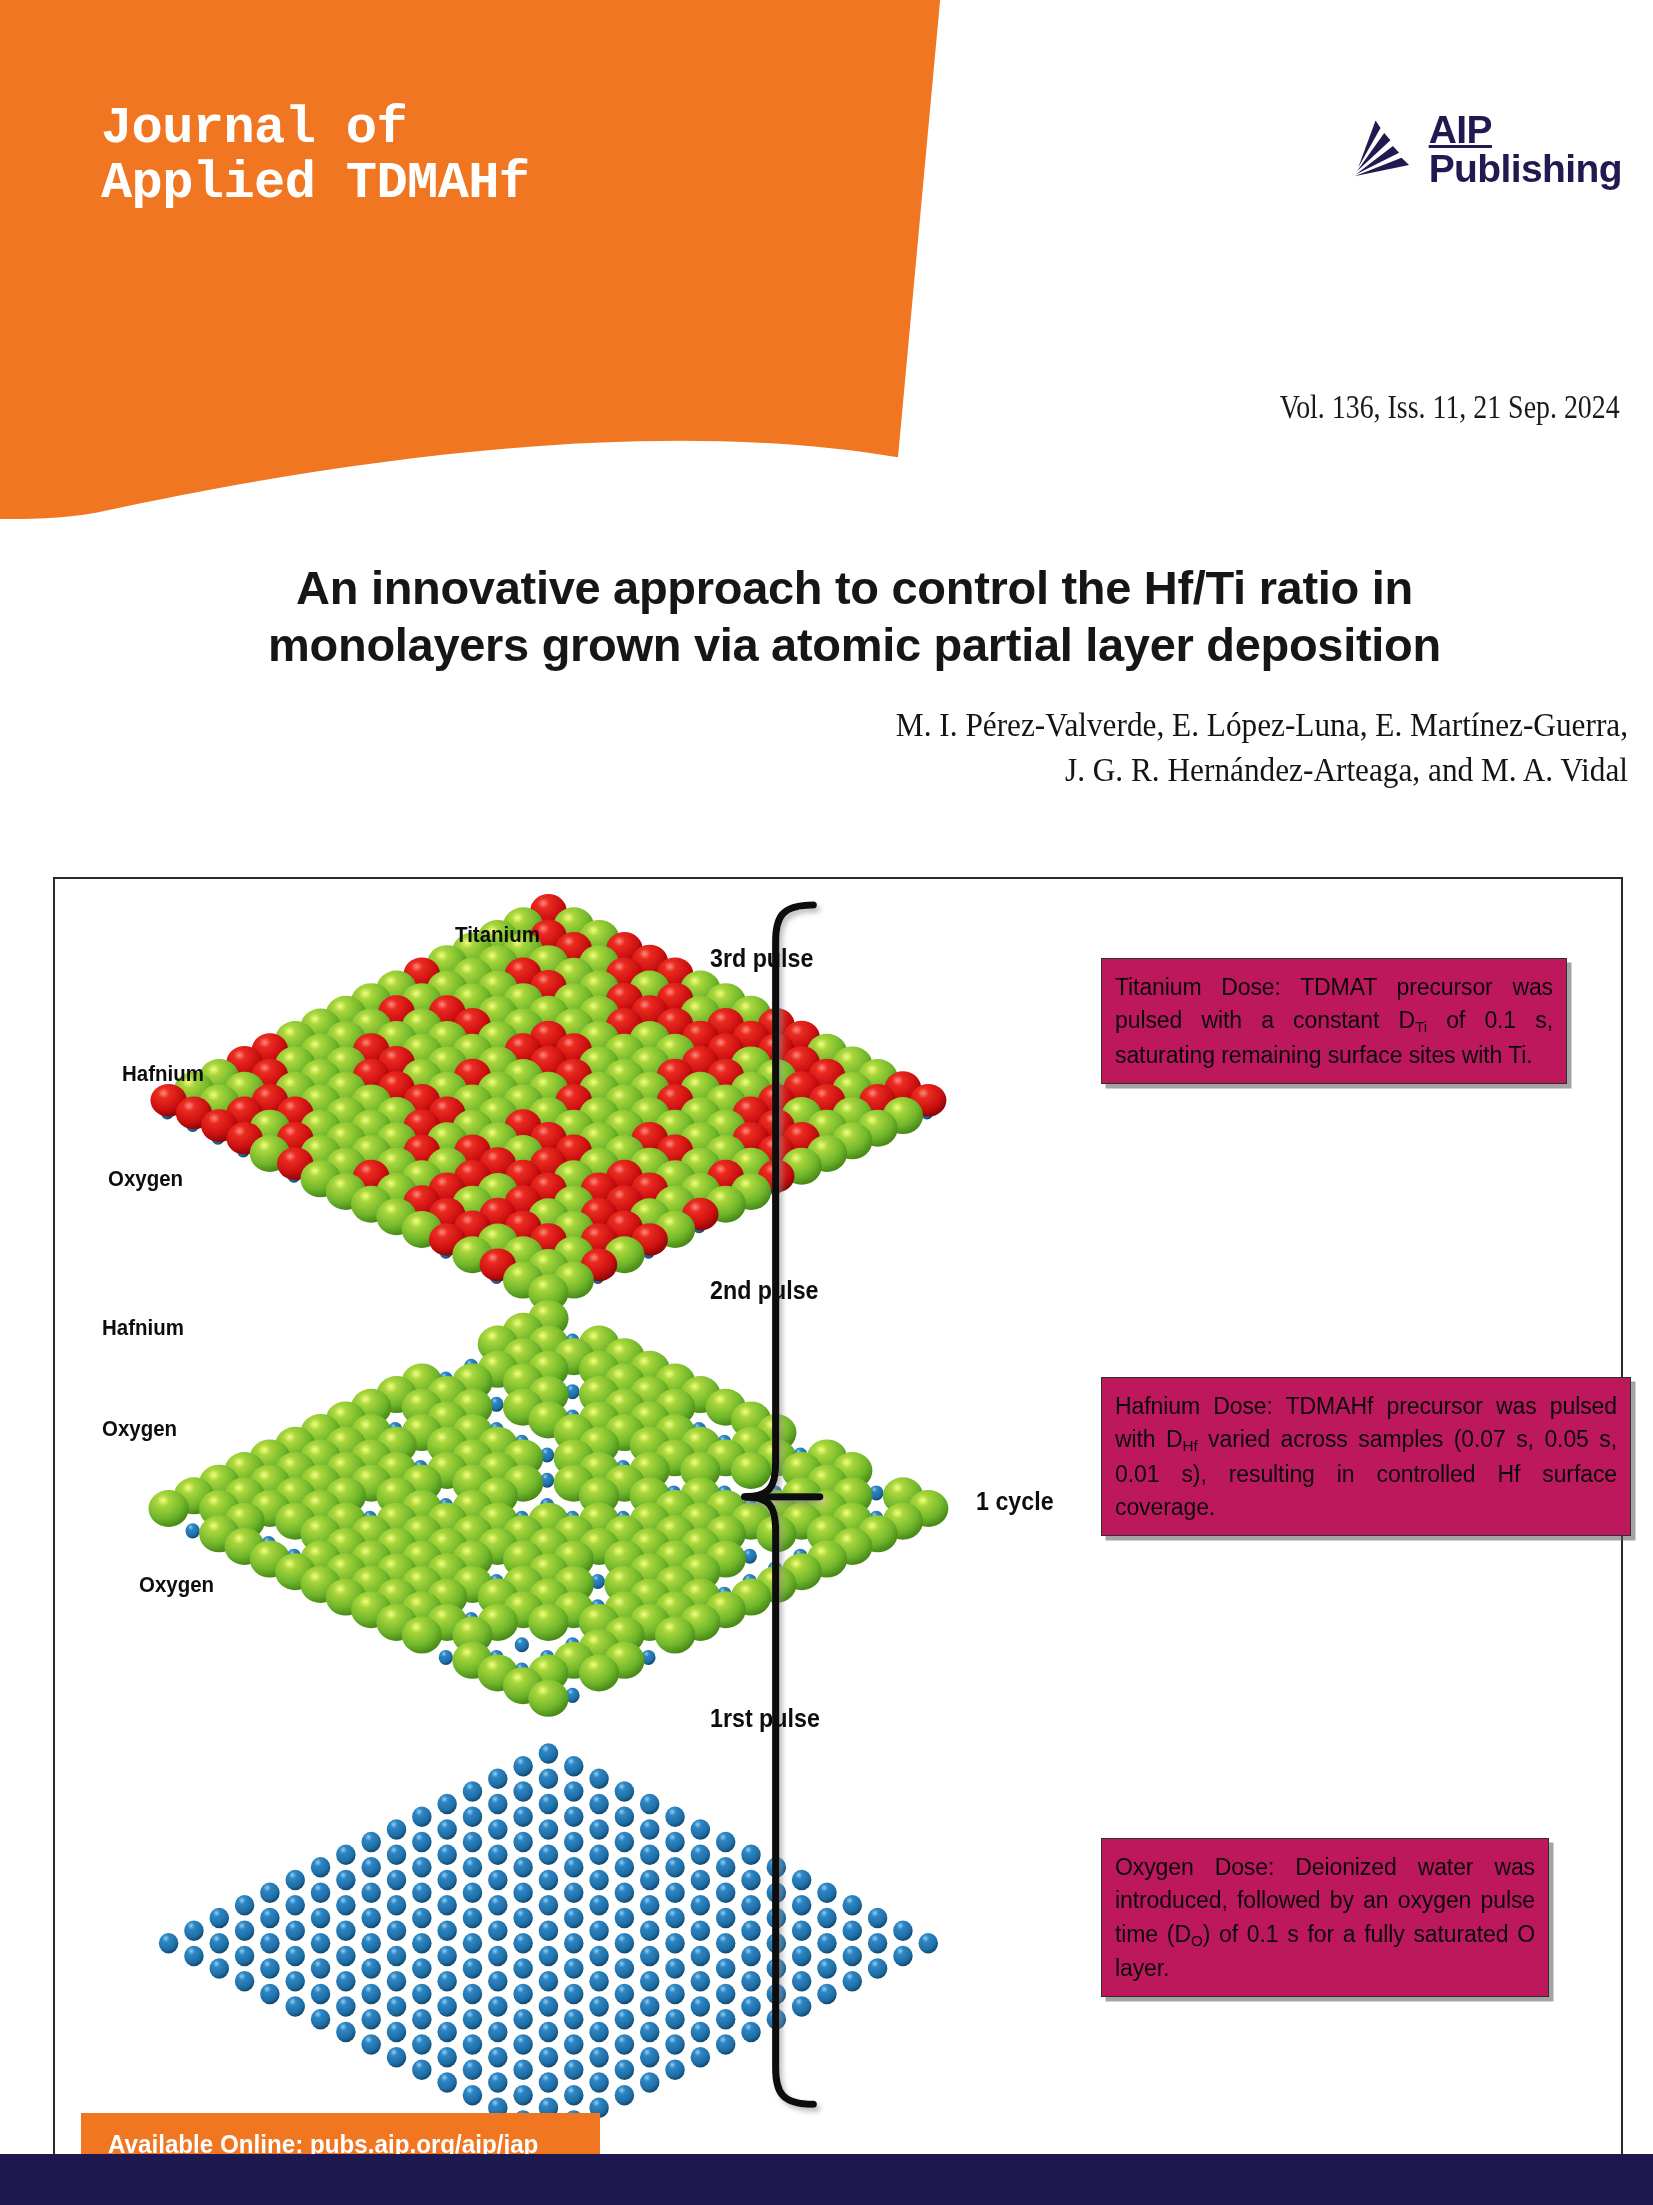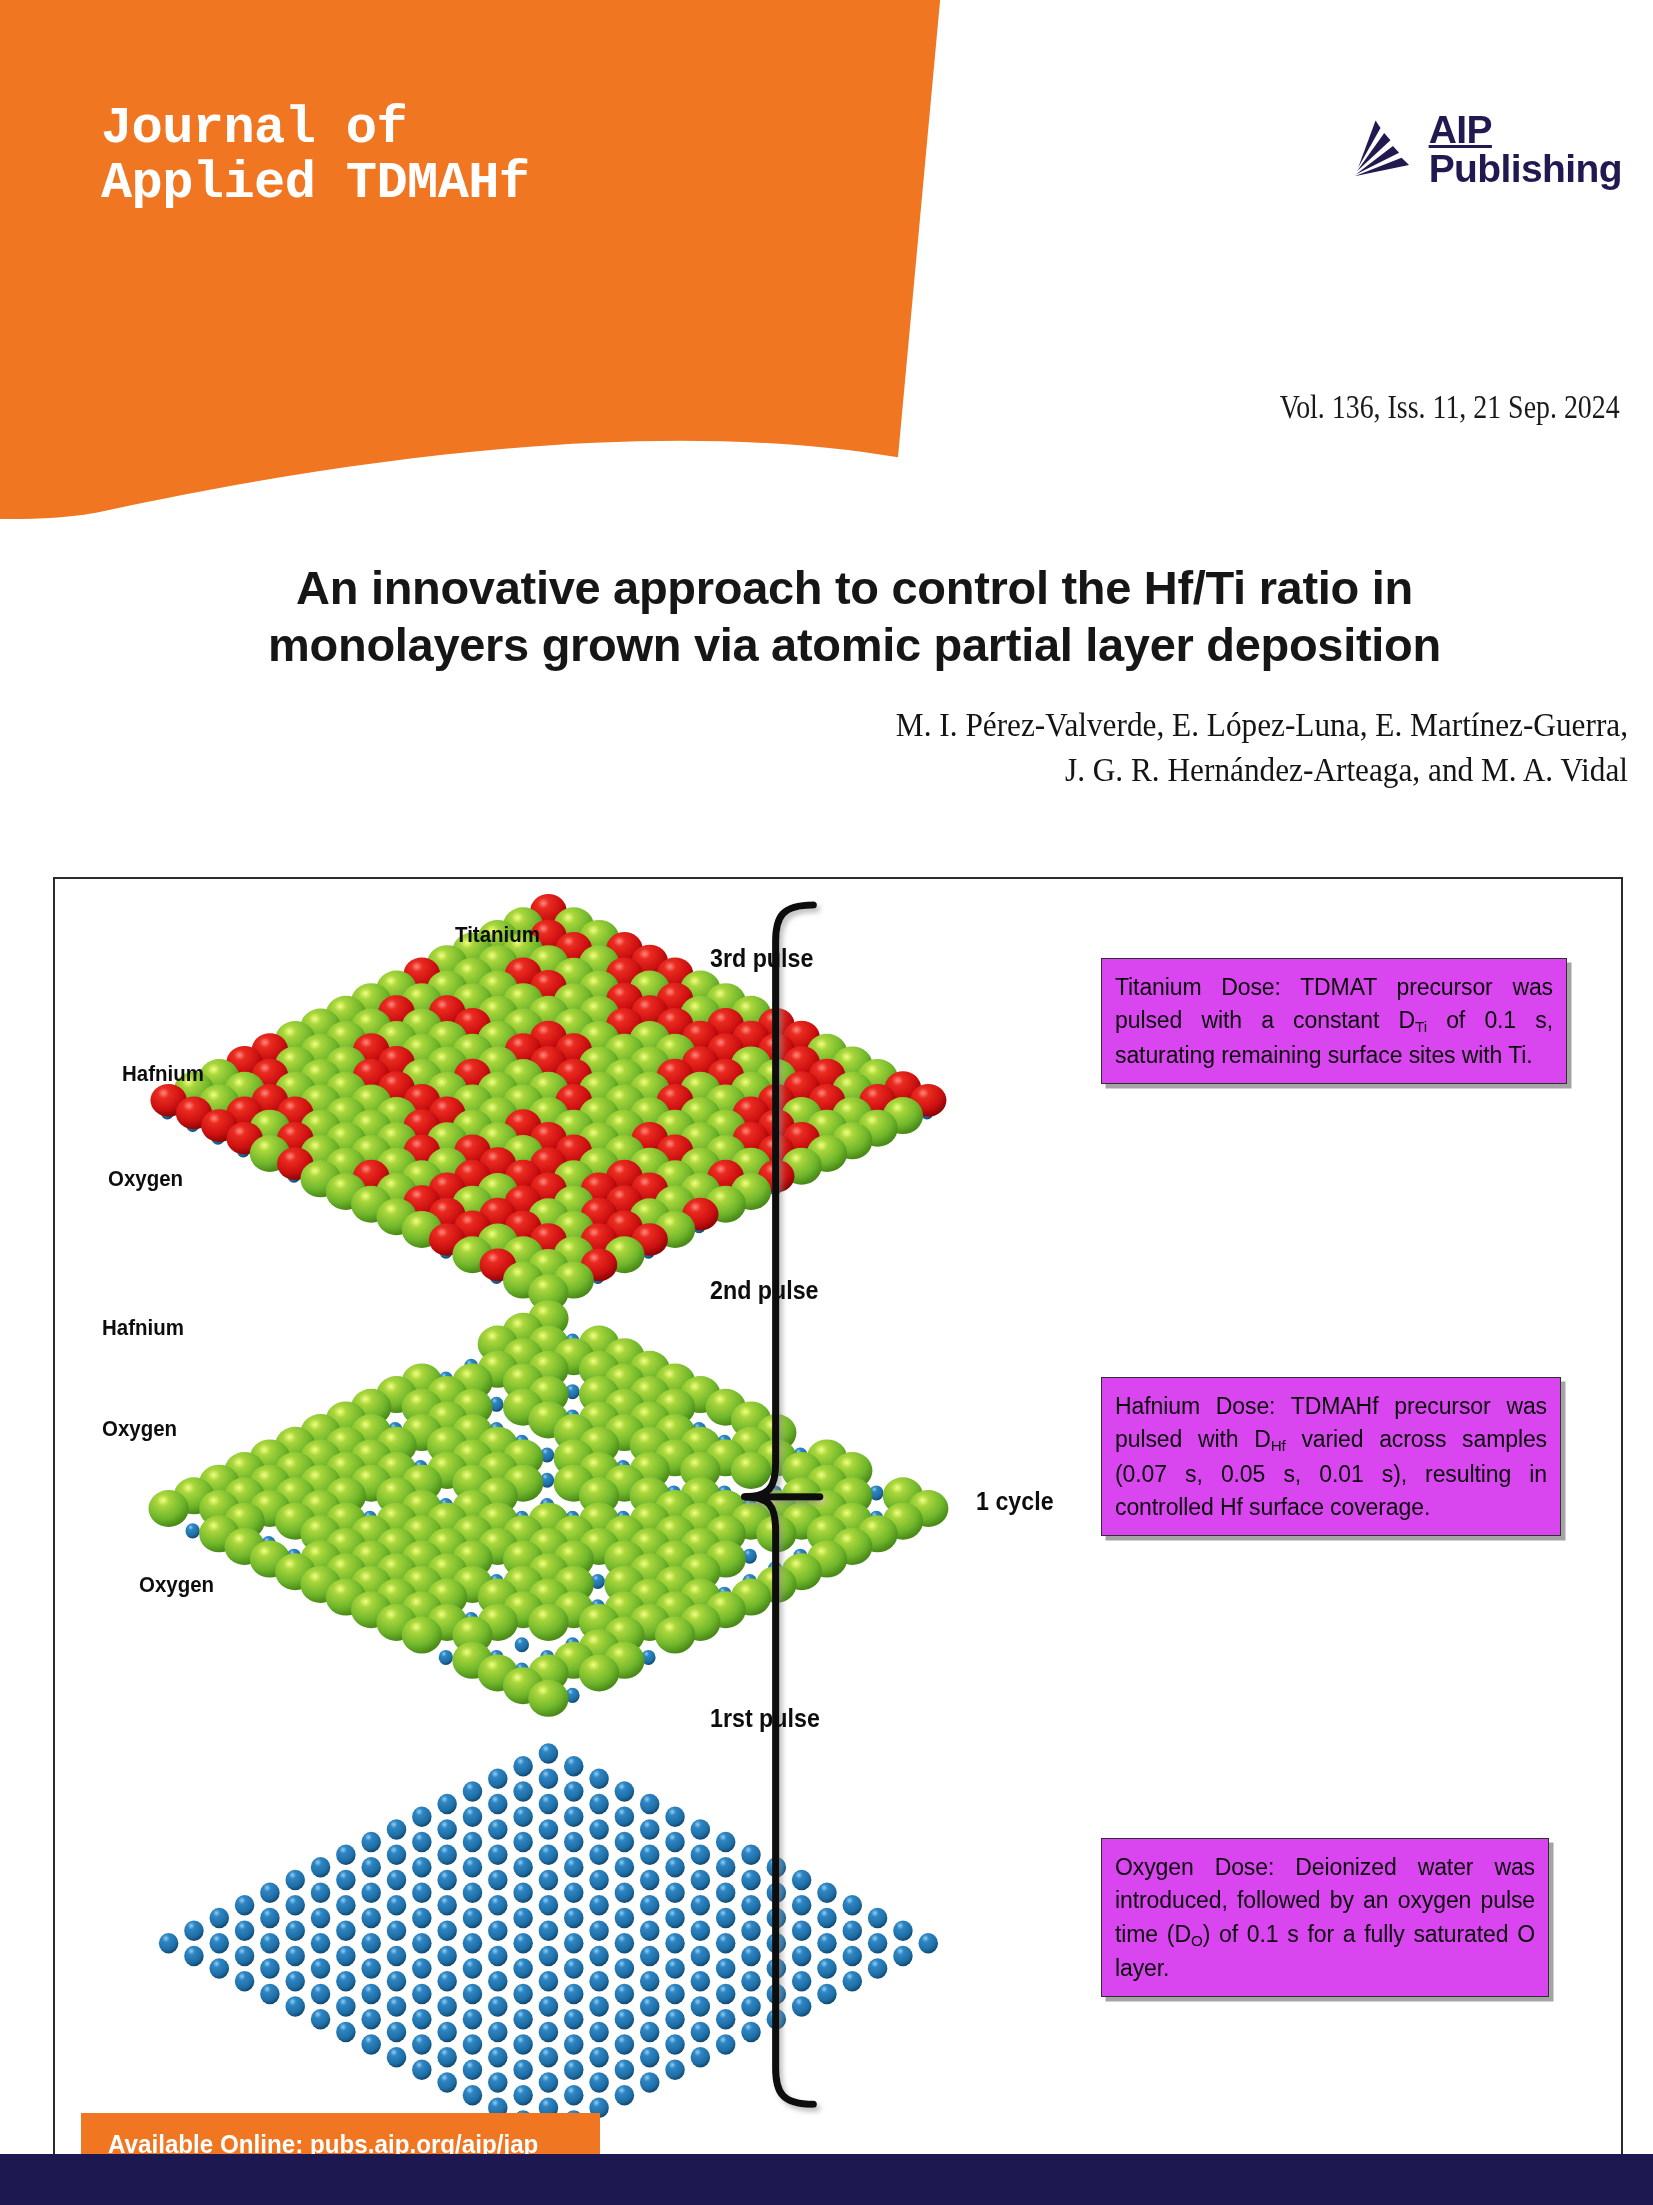--- a/index.html
+++ b/index.html
@@ -82,21 +82,21 @@
     font-weight:bold;color:#0d0d0d;
     white-space:nowrap;
     transform:scaleX(0.93);transform-origin:left center;
   }
   .lbl-elem{font-size:22px;}
   .lbl-pulse{font-size:25px;}
   .lbl-cycle{font-size:25px;}
   
   .callout{
     position:absolute;z-index:7;
-    background:#d946ef;
+    background:#be185d;
     border:1.9px solid #2f2f2f;
     box-shadow:4.5px 4.5px 0 rgba(90,90,90,0.55);
     box-sizing:border-box;
     padding:11.7px 13px 10.4px 13px;
     font-family:"Liberation Sans", sans-serif;
     font-size:23px;line-height:1.46;
     color:#0a0a0a;
     text-align:justify;
     text-align-last:left;
     letter-spacing:-0.1px;
@@ -1454,21 +1454,21 @@
   <span class="fig-label lbl-pulse" style="left:655px;top:65px;">3rd pulse</span>
   <span class="fig-label lbl-pulse" style="left:655px;top:397px;">2nd pulse</span>
   <span class="fig-label lbl-pulse" style="left:655px;top:825px;">1rst pulse</span>
 
   <span class="fig-label lbl-cycle" style="left:921px;top:608px;">1 cycle</span>
 
   <div class="callout" style="left:1046px;top:79px;width:466px;">
     <span>Titanium Dose:</span><span> TDMAT precursor was pulsed with a constant D</span><sub>Ti</sub><span> of 0.1 s, saturating remaining surface sites with Ti.</span>
   </div>
 
-  <div class="callout" style="left:1046px;top:498px;width:460px;">
+  <div class="callout" style="left:1046px;top:498px;width:530px;">
     <span>Hafnium Dose:</span><span> TDMAHf precursor was pulsed with D</span><sub>Hf</sub><span> varied across samples (0.07 s, 0.05 s, 0.01 s), resulting in controlled Hf surface coverage.</span>
   </div>
 
   <div class="callout" style="left:1046px;top:959px;width:448px;">
     <span>Oxygen Dose:</span><span> Deionized water was introduced, followed by an oxygen pulse time (D</span><sub>O</sub><span>) of 0.1 s for a fully saturated O layer.</span>
   </div>
 
 </div>
 
 <div id="available-banner">

